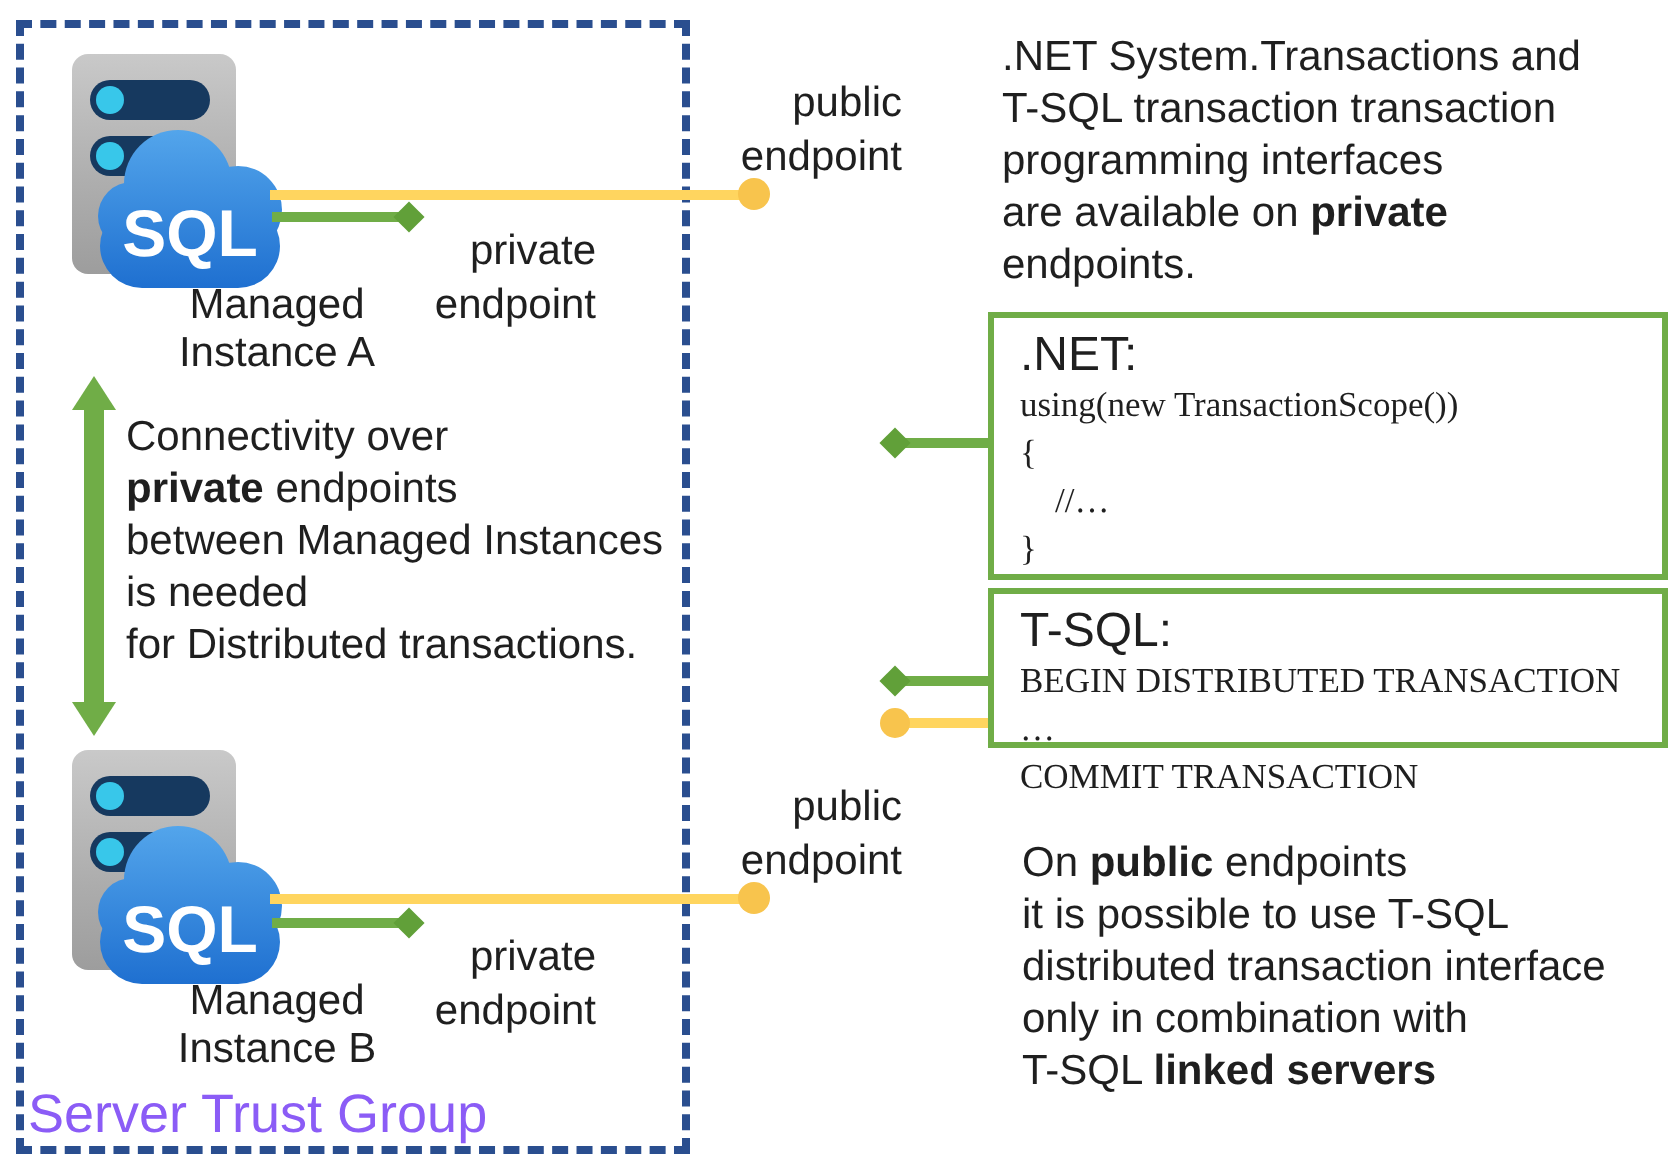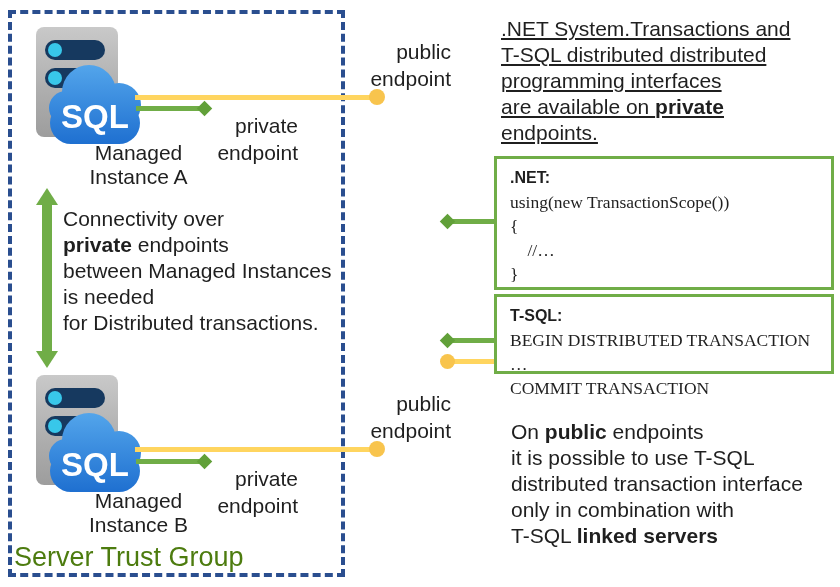--- a/index.html
+++ b/index.html
@@ -7,21 +7,21 @@
     position:relative;width:840px;height:587px;background:#fff;overflow:hidden;
     font-family:"Liberation Sans", sans-serif;color:#1f1f1f;
   }
   .b{font-weight:bold;}
   
   .trust-box{
     position:absolute;left:8px;top:10px;width:329px;height:559px;
     border:4px dashed #2A4E8F;z-index:0;
   }
   .trust-label{
-    position:absolute;left:2px;bottom:0px;font-size:27px;color:#4d7c0f;white-space:nowrap;
+    position:absolute;left:2px;bottom:0px;font-size:27px;color:#8b5cf6;white-space:nowrap;
   }
   
   .mi{position:absolute;width:185px;height:165px;z-index:2;}
   .tower{
     position:absolute;left:14px;top:2px;width:82px;height:110px;border-radius:8px;
     background:linear-gradient(180deg,#C9C9C9 0%,#ADADAD 60%,#9D9D9D 100%);
   }
   .pill{position:absolute;left:9px;width:60px;height:20px;border-radius:10px;background:#16395F;}
   .pill1{top:13px;} .pill2{top:41px;}
   .led{position:absolute;left:3px;top:3px;width:14px;height:14px;border-radius:50%;background:#38C7EA;}
@@ -42,21 +42,21 @@
   .arrow-head{position:absolute;width:0;height:0;border-left:11px solid transparent;border-right:11px solid transparent;}
   .head-up{left:36px;top:188px;border-bottom:17px solid #70AD47;}
   .head-down{left:36px;top:351px;border-top:17px solid #70AD47;}
   
   .para{position:absolute;font-size:21px;line-height:26px;}
   
   .code-box{
     position:absolute;left:494px;width:340px;border:3px solid #70AD47;background:#fff;
     box-sizing:border-box;padding:6px 0 0 13px;z-index:2;
   }
-  .code-title{font-size:16px;font-weight:bold;line-height:25px;}
+  .code-title{font-size:24px;font-weight:normal;line-height:25px;}
   .code{font-family:Liberation Serif, serif;font-size:17.5px;line-height:24px;white-space:pre;}
   .conn{position:absolute;height:5px;width:43px;left:451px;z-index:1;}
   .conn-dot{position:absolute;width:15px;height:15px;border-radius:50%;background:#F8C44D;z-index:3;}
 </style>
 </head>
 <body>
 
 <div class="canvas">
 
   <div class="trust-box">
@@ -138,23 +138,23 @@
   <div class="arrow-head head-down"></div>
 
   <div class="para" style="left:63px;top:206px;width:300px;">
       <div><span>Connectivity over</span></div>
       <div><span class="b">private</span><span> endpoints</span></div>
       <div><span>between Managed Instances</span></div>
       <div><span>is needed</span></div>
       <div><span>for Distributed transactions.</span></div>
     </div>
 
-  <div class="para" style="left:501px;top:16px;width:335px;text-decoration:underline;">
+  <div class="para" style="left:501px;top:16px;width:335px;">
       <div><span>.NET System.Transactions and</span></div>
-      <div><span>T-SQL distributed distributed</span></div>
+      <div><span>T-SQL transaction transaction</span></div>
       <div><span>programming interfaces</span></div>
       <div><span>are available on </span><span class="b">private</span></div>
       <div><span>endpoints.</span></div>
     </div>
 
   <div class="code-box" style="top:156px;height:134px;">
     <div class="code-title">.NET:</div>
     <div class="code">using(new TransactionScope())
 {
     //…

